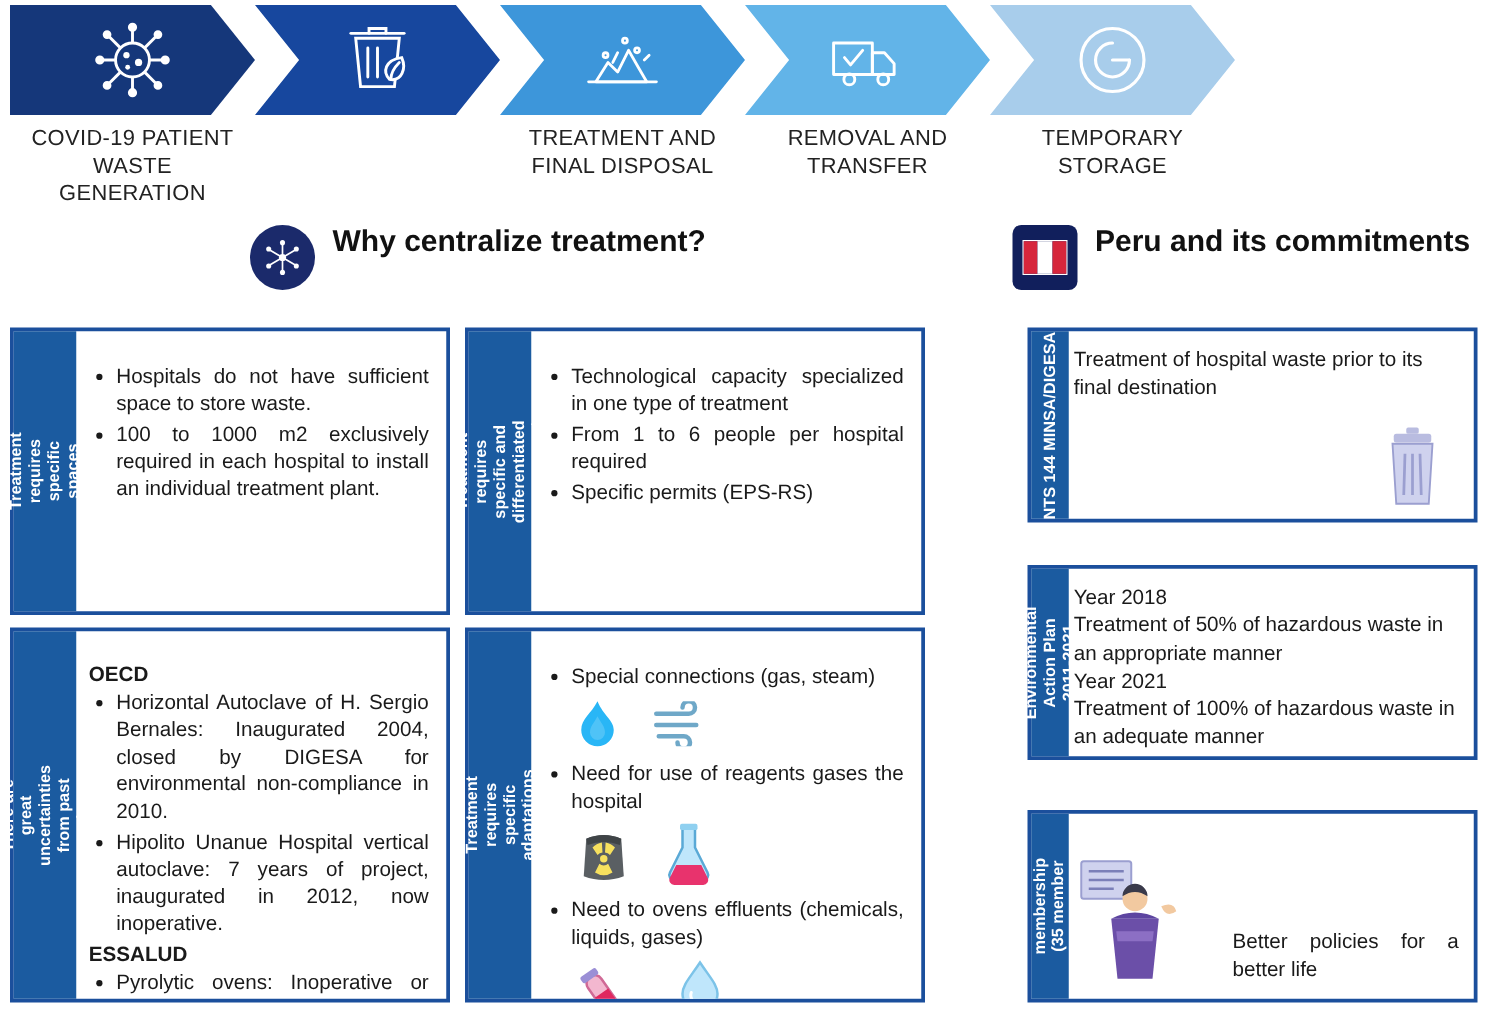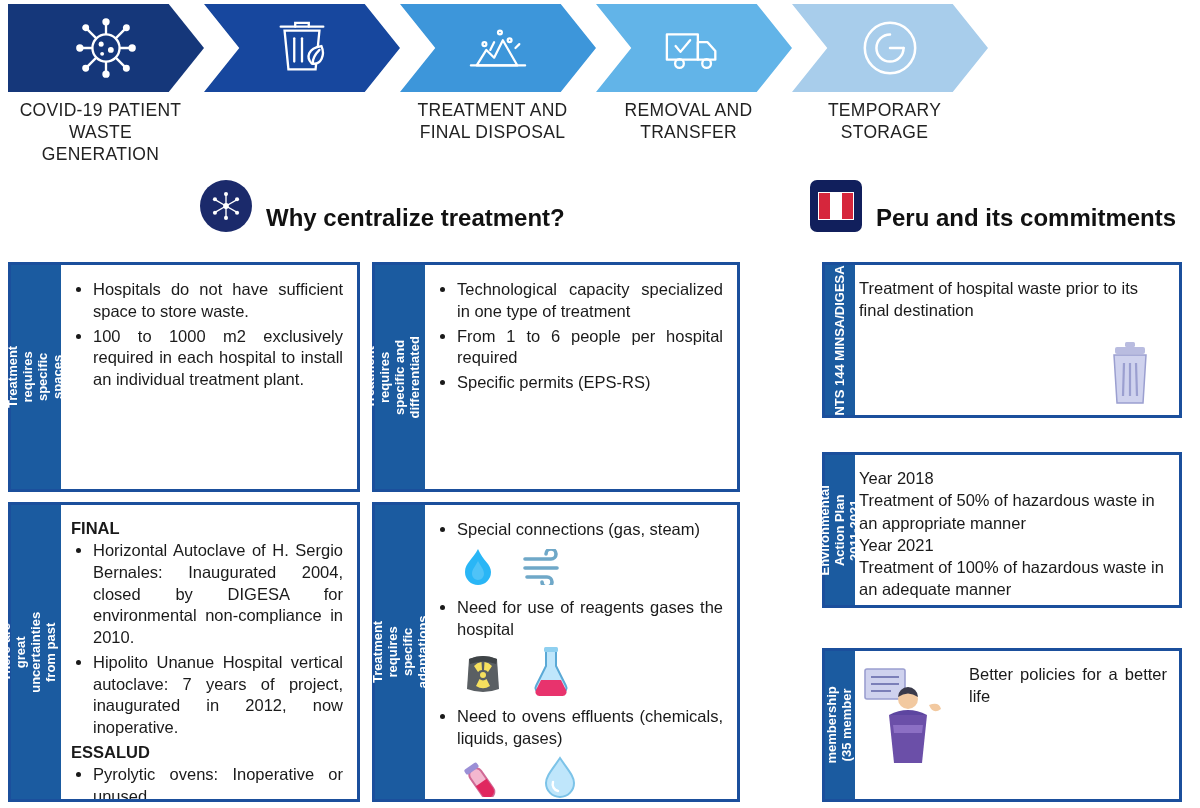--- a/index.html
+++ b/index.html
@@ -23,21 +23,21 @@
     left: 8px;
     width: 1184px;
     height: 175px;
     display: flex;
   }
   .proc-step {
     position: relative;
     width: 196px;
     display: flex;
     flex-direction: column;
-    align-items: flex-start;
+    align-items: center;
   }
   .arrow {
     position: relative;
     width: 196px;
     height: 88px;
     display: flex;
     align-items: center;
     justify-content: center;
     clip-path: polygon(0% 0%, 82% 0%, 100% 50%, 82% 100%, 0% 100%, 18% 50%);
   }
@@ -53,21 +53,21 @@
     line-height: 1.25;
     color: #222;
     text-transform: uppercase;
     width: 185px;
   }
 
   
   .sec-header {
     position: absolute;
     display: flex;
-    align-items: flex-end;
+    align-items: flex-start;
     gap: 14px;
   }
   .sec-header .badge {
     width: 52px;
     height: 52px;
     border-radius: 50%;
     background: #1b2a6b;
     display: flex;
     align-items: center;
     justify-content: center;
@@ -115,21 +115,21 @@
     transform: rotate(-90deg);
     white-space: nowrap;
     font-size: 13px;
     font-weight: bold;
     line-height: 1.15;
     text-align: center;
   }
   .card .side.two span { white-space: normal; width: 215px; }
   .card .body {
     flex: 1 1 auto;
-    padding: 14px 14px 10px 10px;
+    padding: 26px 14px 10px 10px;
     box-sizing: border-box;
     overflow: hidden;
   }
   ul.blist {
     margin: 0;
     padding-left: 22px;
     list-style: disc;
   }
   ul.blist li {
     font-size: 16.5px;
@@ -321,21 +321,21 @@
       <li>Specific permits (EPS-RS)</li>
     </ul>
   </div>
 </div>
 
 <div class="card" style="left:8px; top:502px; width:352px; height:300px;">
   <div class="side two" style="width:50px;">
     <span>There are great uncertainties from past experiences</span>
   </div>
   <div class="body">
-    <p class="sub-head">FINAL</p>
+    <p class="sub-head">OECD</p>
     <ul class="blist">
       <li>Horizontal Autoclave of H. Sergio Bernales: Inaugurated 2004, closed by DIGESA for environmental non-compliance in 2010.</li>
       <li>Hipolito Unanue Hospital vertical autoclave: 7 years of project, inaugurated in 2012, now inoperative.</li>
     </ul>
     <p class="sub-head" style="margin-top:4px;">ESSALUD</p>
     <ul class="blist">
       <li>Pyrolytic ovens: Inoperative or unused.</li>
     </ul>
   </div>
 </div>
@@ -430,21 +430,21 @@
     <p class="plain">Treatment of 50% of hazardous waste in an appropriate manner</p>
     <p class="plain b">Year 2021</p>
     <p class="plain">Treatment of 100% of hazardous waste in an adequate manner</p>
   </div>
 </div>
 
 <div class="card rcard" style="left:822px; top:648px; width:360px; height:154px;">
   <div class="side">
     <span class="two" style="white-space:normal;width:140px;display:block;">OECD membership (35 member countries)</span>
   </div>
-  <div class="body" style="display:flex;align-items:flex-start;">
+  <div class="body" style="display:flex;align-items:flex-end;gap:17px;">
     <svg width="96" height="104" viewBox="0 0 96 104" style="flex:0 0 auto;">
       <rect x="6" y="6" width="40" height="30" rx="2" fill="#cfd2ee" stroke="#9b9fd0" stroke-width="1.6"></rect>
       <g stroke="#7b7fb8" stroke-width="2">
         <line x1="12" y1="14" x2="40" y2="14"></line>
         <line x1="12" y1="21" x2="40" y2="21"></line>
         <line x1="12" y1="28" x2="32" y2="28"></line>
       </g>
       <path d="M30 52 h38 l-5 48 h-28 z" fill="#6b4fa8"></path>
       <path d="M34 62 h30 l-1 8 h-28 z" fill="#8c6fc4"></path>
       <circle cx="49" cy="36" r="10" fill="#f2c9a0"></circle>

